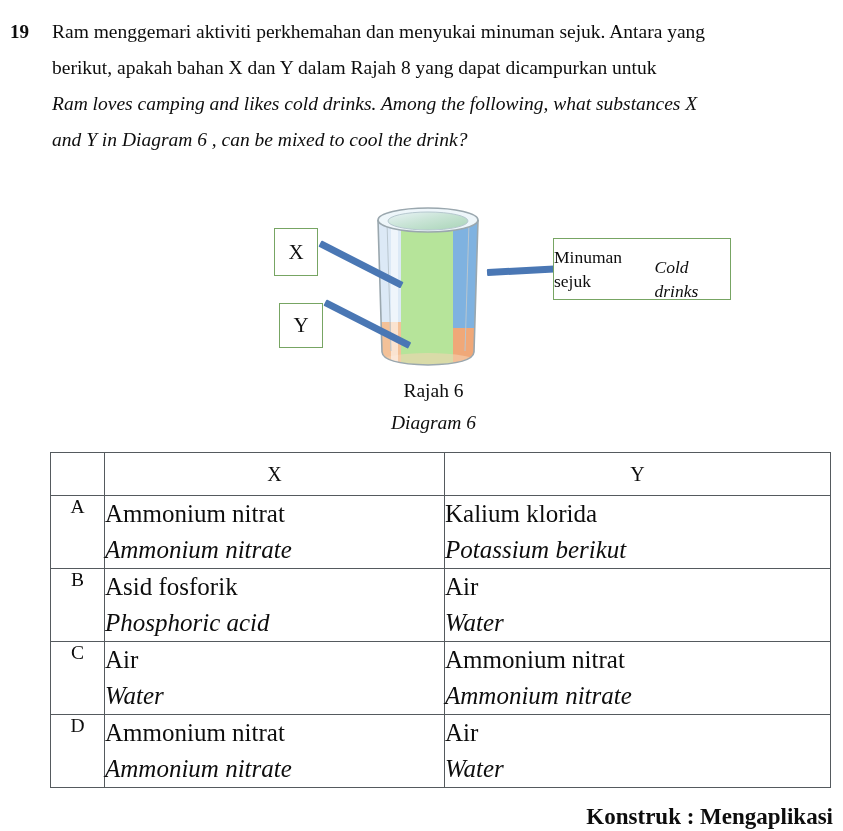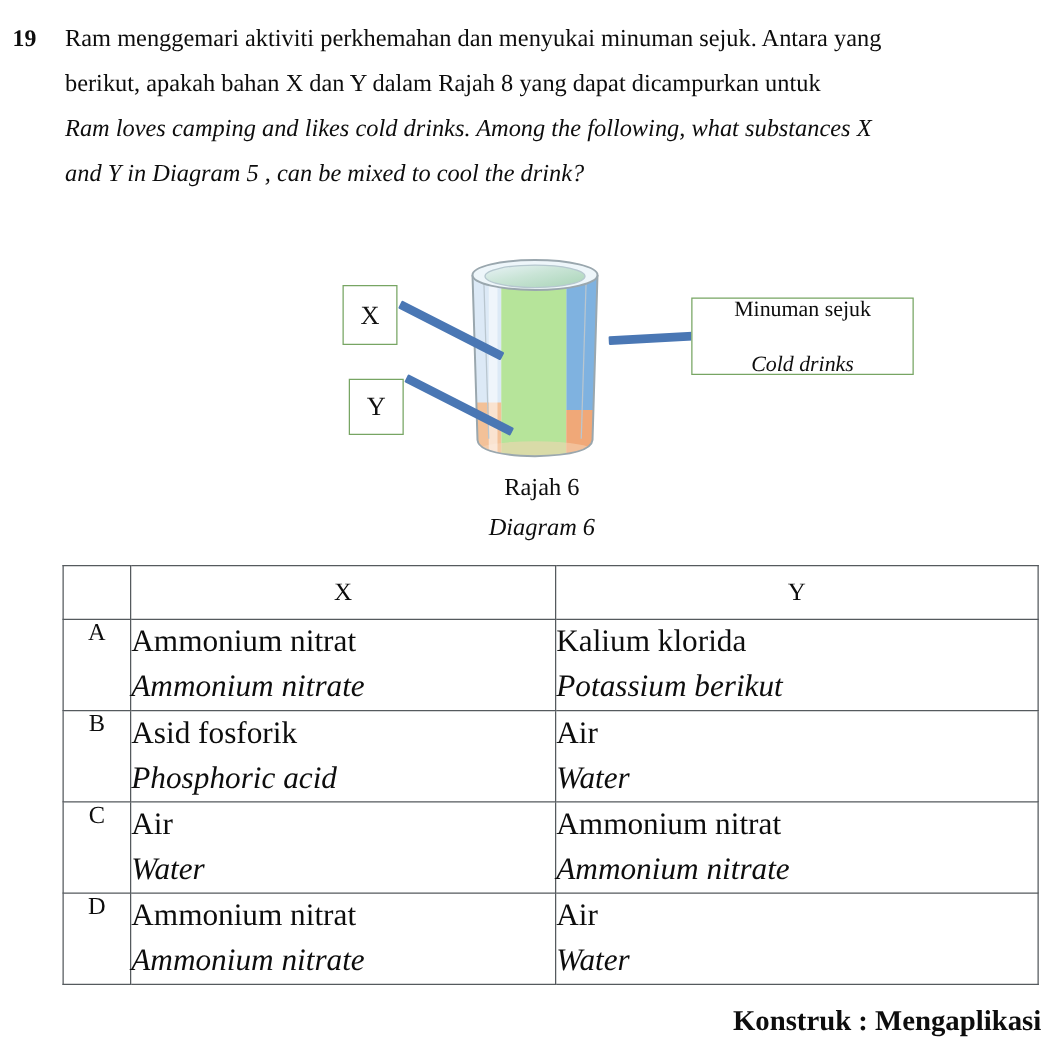--- a/index.html
+++ b/index.html
@@ -107,21 +107,21 @@
   .callout {
     position: absolute;
     left: 553px;
     top: 238px;
     width: 178px;
     height: 62px;
     border: 1.8px solid #77a563;
     background: #ffffff;
     box-sizing: border-box;
     display: flex;
-    flex-direction: column;
+    flex-direction: row;
     align-items: center;
     justify-content: center;
     line-height: 24px;
   }
   .callout .c-my { font-size: 17.5px; }
   .callout .c-en { font-size: 17.5px; font-style: italic; margin-top: 20px; }
 
   
   .glass-wrap {
     position: absolute;
@@ -192,21 +192,21 @@
 </head>
 <body>
 
 <div class="question">
   <div class="q-row">
     <div class="q-number">19</div>
     <div class="q-body">
       <p class="q-malay">Ram menggemari aktiviti perkhemahan dan menyukai minuman sejuk. Antara yang</p>
       <p class="q-malay">berikut, apakah bahan X dan Y dalam Rajah 8 yang dapat dicampurkan untuk</p>
       <p class="q-english">Ram loves camping and likes cold drinks. Among the following, what substances X</p>
-      <p class="q-english">and Y in Diagram 5 , can be mixed to cool the drink?</p>
+      <p class="q-english">and Y in Diagram 6 , can be mixed to cool the drink?</p>
     </div>
   </div>
 </div>
 
 <div>
 
   <div class="glass-wrap">
     <svg class="glass-svg" width="122" height="172" viewBox="0 0 122 172">
       <defs>
         <linearGradient id="bodyGrad" x1="0" y1="0" x2="1" y2="0">

